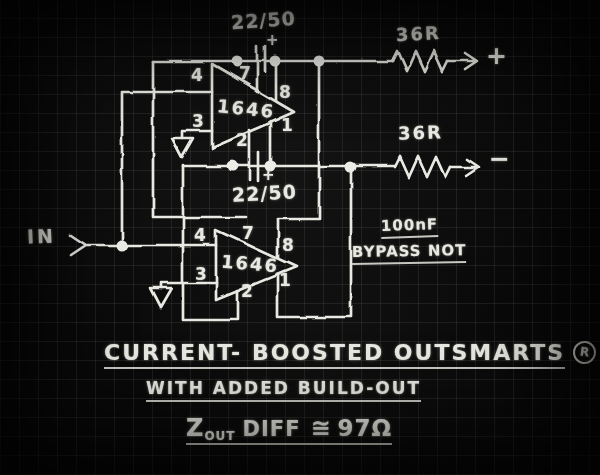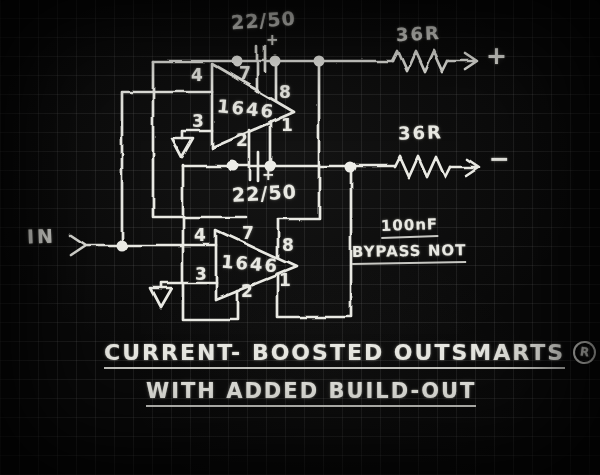--- a/index.html
+++ b/index.html
@@ -26,21 +26,21 @@
     letter-spacing:1px; line-height:1.05;
   }
   .u { border-bottom:2.5px solid rgba(233,233,227,0.85); padding-bottom:2px; }
   .pin { font-size:17px; }
   .part { font-size:18px; letter-spacing:2px; }
   .capval { font-size:19px; }
   .resval { font-size:18px; }
   .sign { font-size:25px; }
   .notetxt { font-size:15px; }
   .cap1 { font-size:22px; letter-spacing:2px; }
-  .cap2 { font-size:21px; letter-spacing:2px; }
+  .cap2 { font-size:17px; letter-spacing:2px; }
   .cap3 { font-size:21px; letter-spacing:1px; }
   .reg {
     display:inline-block; width:19px; height:19px; margin-left:8px; vertical-align:4px;
     border:2px solid #e9e9e3; border-radius:50%;
     font-size:12px; line-height:19px; text-align:center; letter-spacing:0;
     transform:rotate(8deg);
   }
   .subsc { font-size:12px; vertical-align:-4px; letter-spacing:1px; margin-right:7px; }
   .zbig { font-size:24px; }
   .approx { font-size:24px; margin:0 6px 0 10px; }
@@ -128,14 +128,17 @@
   <div class="chalk-text notetxt u" style="left:352px; top:244px; transform:rotate(-1deg);">BYPASS NOT</div>
 
   <div class="chalk-text cap1" style="left:104px; top:341px;">
     <span class="u">CURRENT- BOOSTED OUTSMARTS</span><span class="reg">R</span>
   </div>
 
   <div class="chalk-text cap2" style="left:146px; top:380px;">
     <span class="u">WITH ADDED BUILD-OUT</span>
   </div>
 
+  <div class="chalk-text cap3" style="left:186px; top:416px;">
+    <span class="u"><span class="zbig">Z</span><span class="subsc">OUT</span><span>DIFF</span><span class="approx">≅</span><span class="val">97Ω</span></span>
+  </div>
 
 </div>
 
 </body></html>

